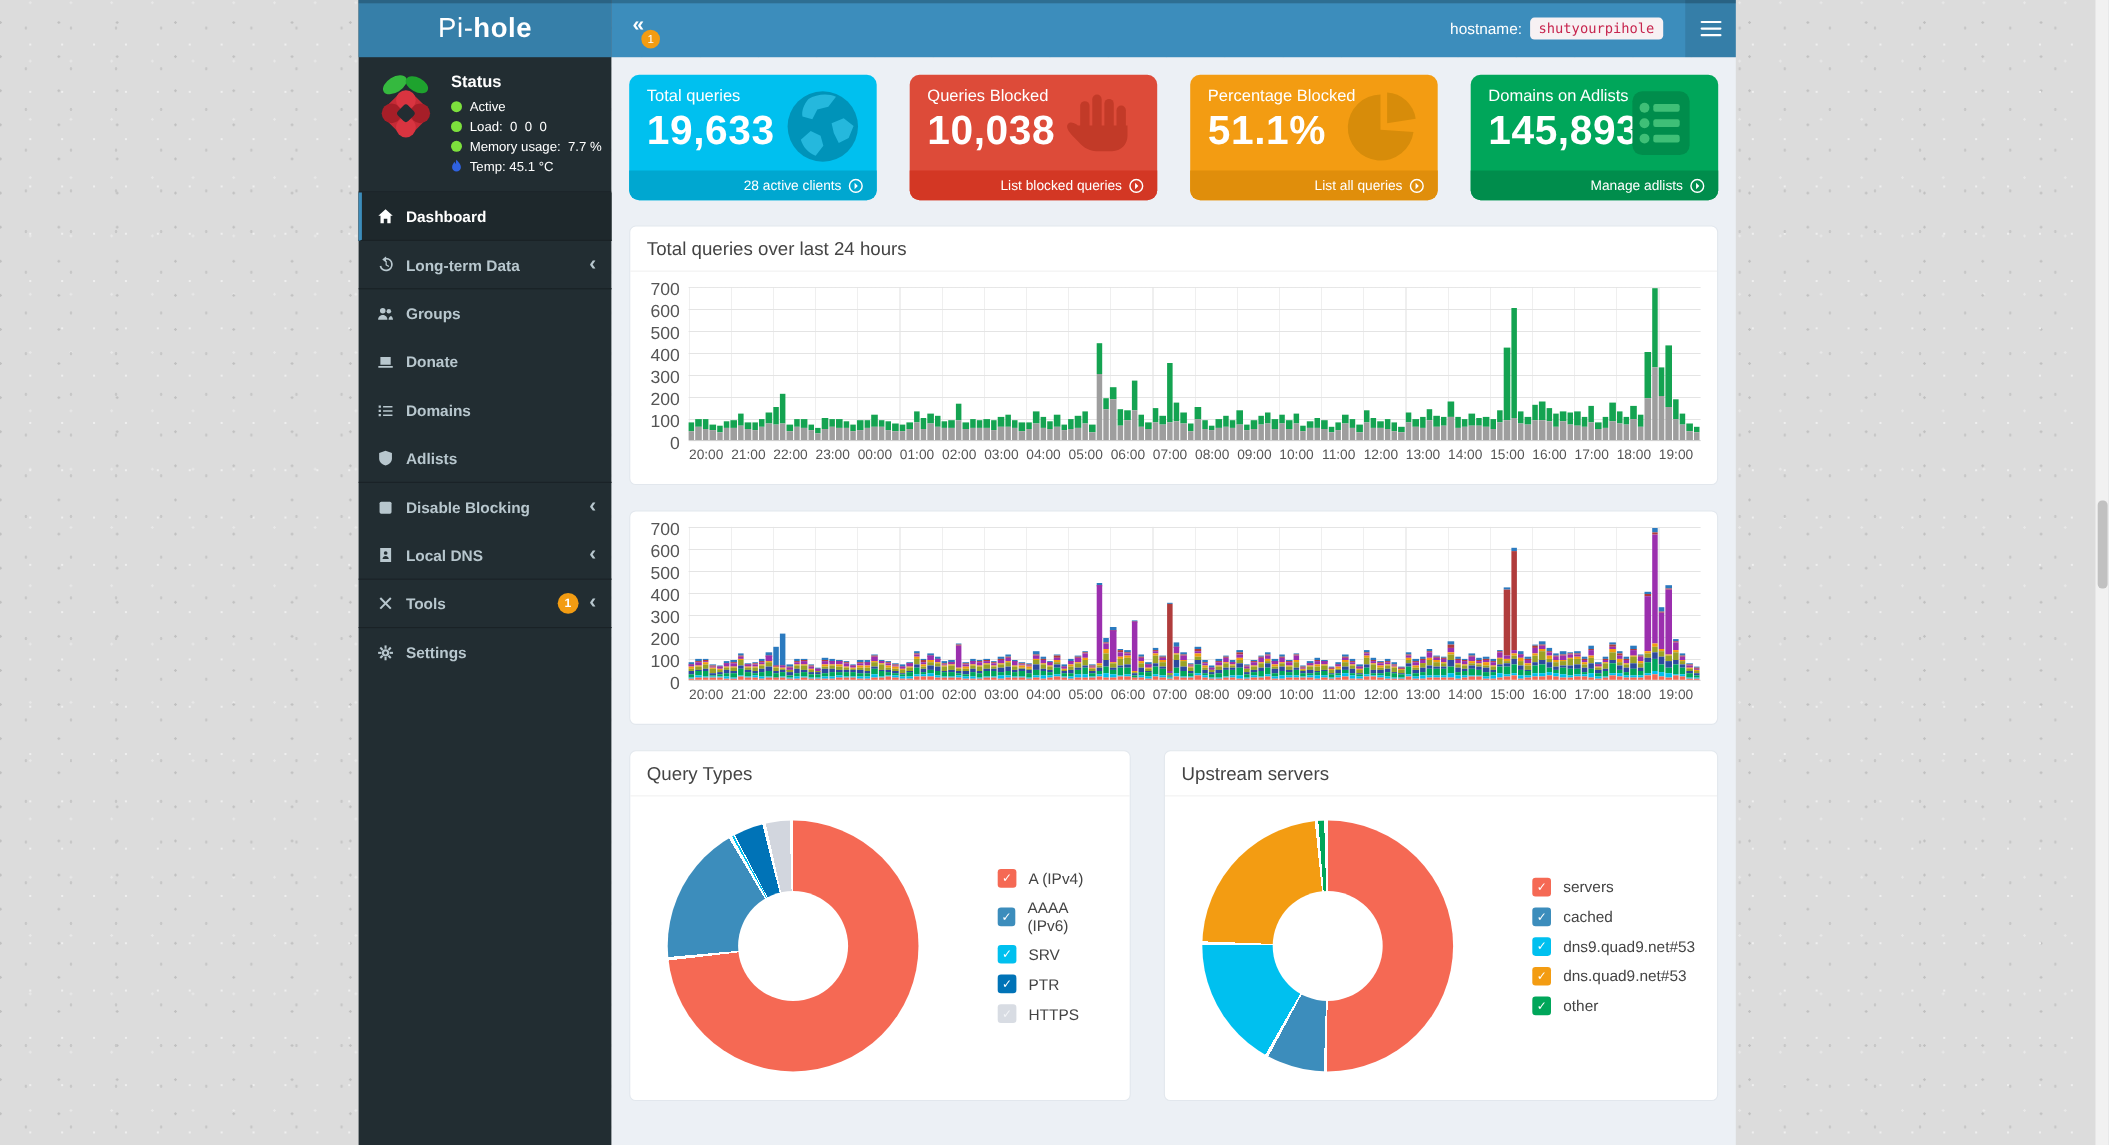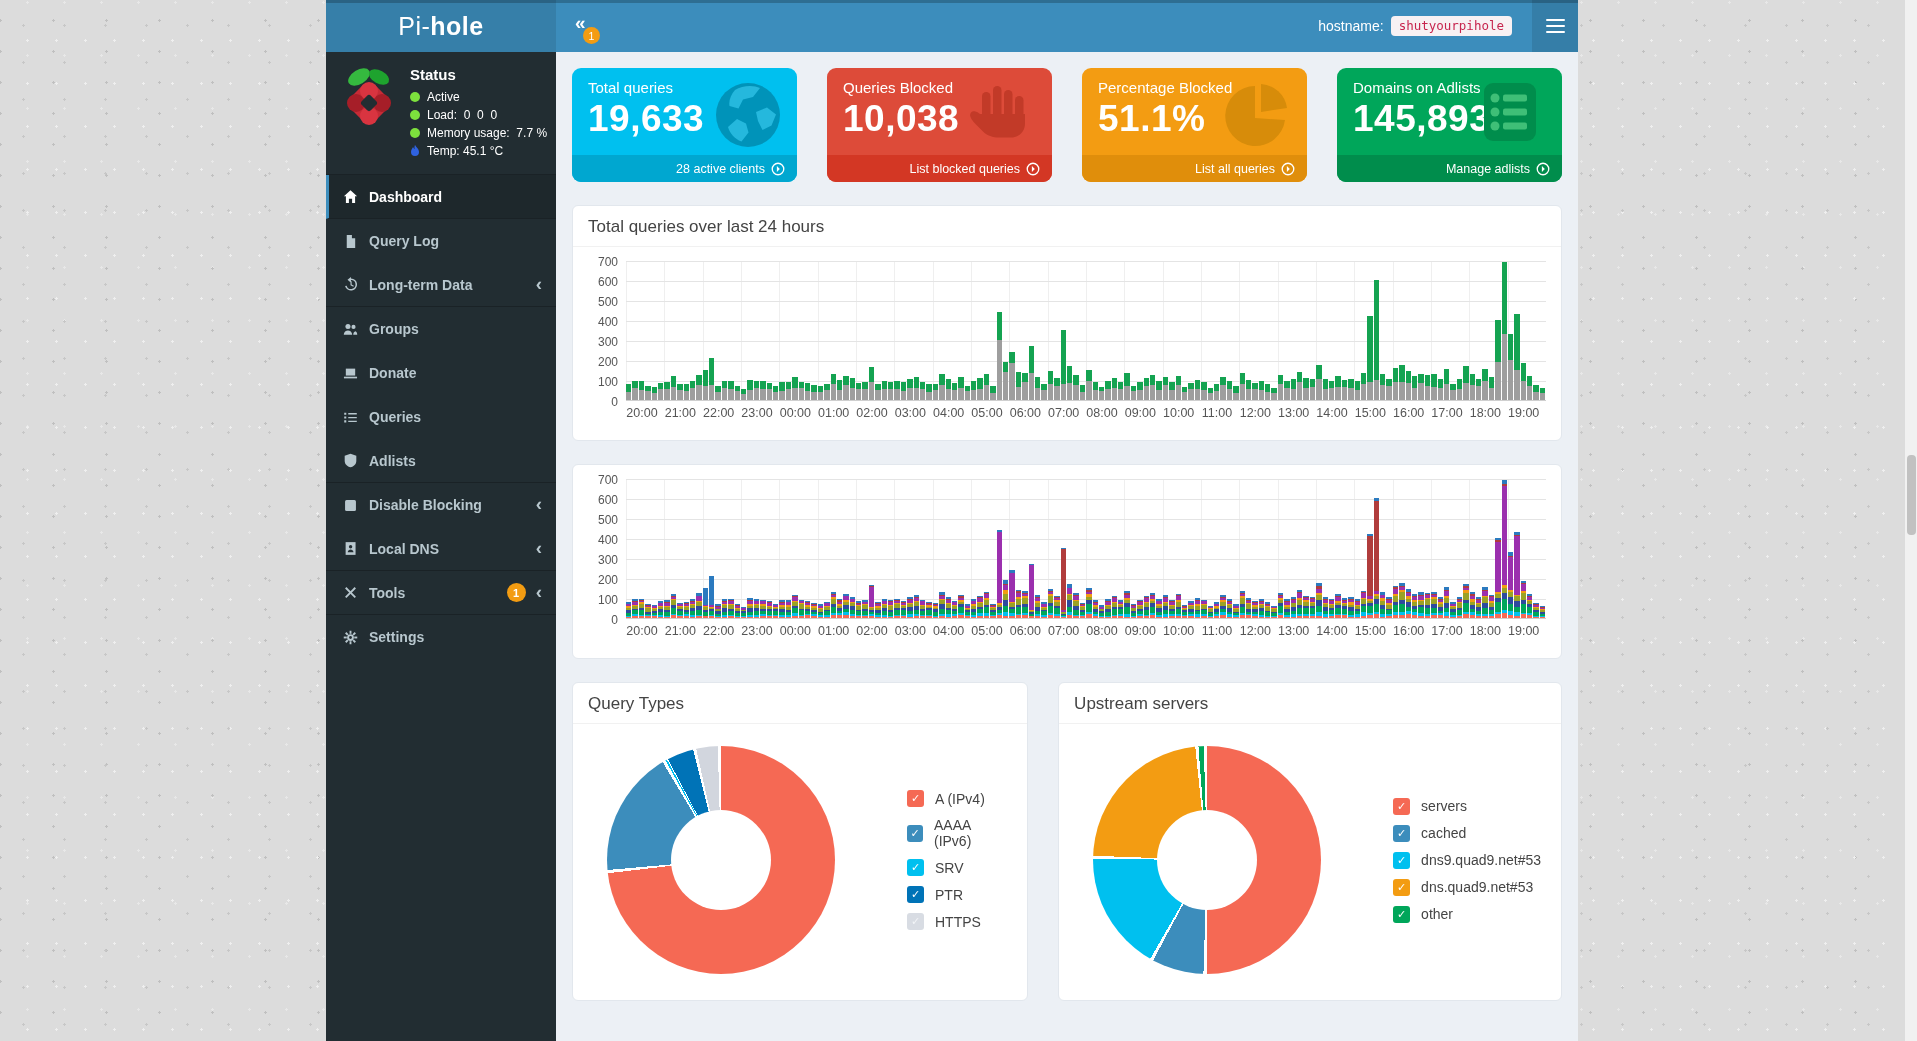--- a/index.html
+++ b/index.html
@@ -65,21 +65,21 @@
   .panel-header { padding:11px 15px 9px; font-size:17px; color:#444; border-bottom:1px solid #f1f1f1; }
   .panel-body { padding:14px 15px 12px; }
 
   .chart { position:relative; margin-left:38px; width:920px; }
   .plot { height:140px; position:relative; display:flex; align-items:flex-end; border-bottom:1px solid #cfcfcf;
     background-image:
       repeating-linear-gradient(to bottom,#e4e4e4 0 1px,transparent 1px 20px),
       repeating-linear-gradient(to right,#efefef 0 1px,transparent 1px 38.333px); }
   .bar { flex:1 0 auto; margin-right:1px; display:flex; flex-direction:column-reverse; }
   .bar div { width:100%; }
-  .ylabels span { position:absolute; right:100%; margin-right:8px; font-size:12px; color:#555; transform:translateY(-6px); }
+  .ylabels span { position:absolute; right:100%; margin-right:8px; font-size:16px; color:#555; transform:translateY(-6px); }
   .xlabels { position:relative; height:22px; margin-top:5px; }
   .xlabels span { position:absolute; top:0; transform:translateX(-50%); font-size:12.5px; color:#555; }
 
   
   .donut-row { display:flex; gap:30px; }
   .donut-row .panel { flex:1; }
   .donut-body { display:flex; align-items:center; padding:22px 20px 26px; }
   .donut { width:228px; height:228px; border-radius:50%; position:relative; margin-left:14px; flex:none; }
   .donut::after { content:""; position:absolute; inset:64px; background:#fff; border-radius:50%; }
   .legend { margin-left:72px; }
@@ -138,28 +138,20 @@
 
     <ul class="menu" id="sidebar-menu">
         <li class="active divider-after">
           <span class="mi-icon">
             <svg viewBox="0 0 16 16" fill="currentColor">
               <path d="M8 1.2 15 7.6h-2.1V15H9.7v-4.6H6.3V15H3.1V7.6H1z"></path>
             </svg>
           </span>
           <span class="mi-label">Dashboard</span>
         </li>
-        <li>
-          <span class="mi-icon">
-            <svg viewBox="0 0 16 16" fill="currentColor">
-              <path d="M4 1h5.5L13 4.5V15H4zM9.5 1v3.5H13z"></path>
-            </svg>
-          </span>
-          <span class="mi-label">Query Log</span>
-        </li>
         <li class="divider-after">
           <span class="mi-icon">
             <svg viewBox="0 0 16 16" fill="currentColor">
               <path d="M8.5 1.5a6.5 6.5 0 1 1-6.3 8.1l1.7-.4A4.8 4.8 0 1 0 8.5 3.2V6L4.8 3 8.5 0zM8 4.5h1.2V8l2.4 1.4-.6 1L8 8.7z"></path>
             </svg>
           </span>
           <span class="mi-label">Long-term Data</span>
           <span class="chev">‹</span>
         </li>
         <li>
@@ -180,21 +172,21 @@
             </svg>
           </span>
           <span class="mi-label">Donate</span>
         </li>
         <li>
           <span class="mi-icon">
             <svg viewBox="0 0 16 16" fill="currentColor">
               <path d="M1.3 2.8h2.2v2.2H1.3zM1.3 6.9h2.2v2.2H1.3zM1.3 11h2.2v2.2H1.3zM5.6 3.3h9.1v1.4H5.6zM5.6 7.4h9.1v1.4H5.6zM5.6 11.5h9.1v1.4H5.6z"></path>
             </svg>
           </span>
-          <span class="mi-label">Queries</span>
+          <span class="mi-label">Domains</span>
         </li>
         <li class="divider-after">
           <span class="mi-icon">
             <svg viewBox="0 0 16 16" fill="currentColor">
               <path d="M8 .8 14.2 3v5.2c0 3.9-2.7 6.1-6.2 7-3.5-.9-6.2-3.1-6.2-7V3z"></path>
             </svg>
           </span>
           <span class="mi-label">Adlists</span>
         </li>
         <li>

